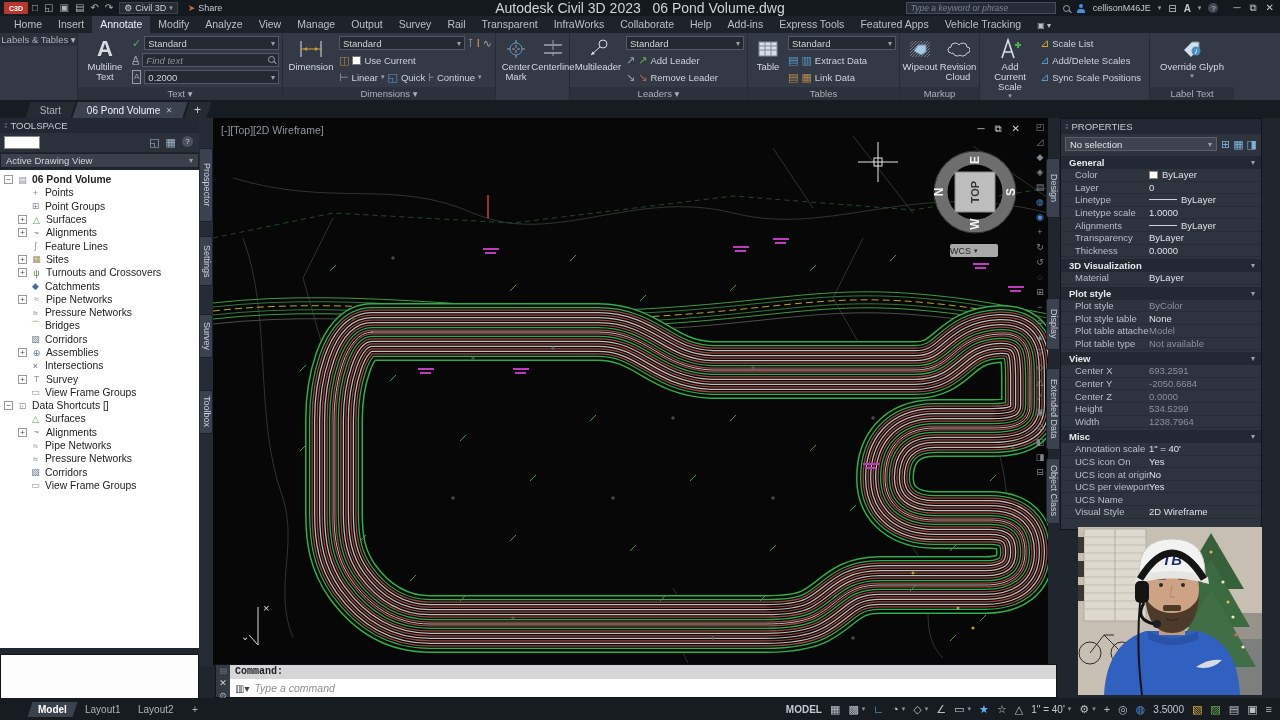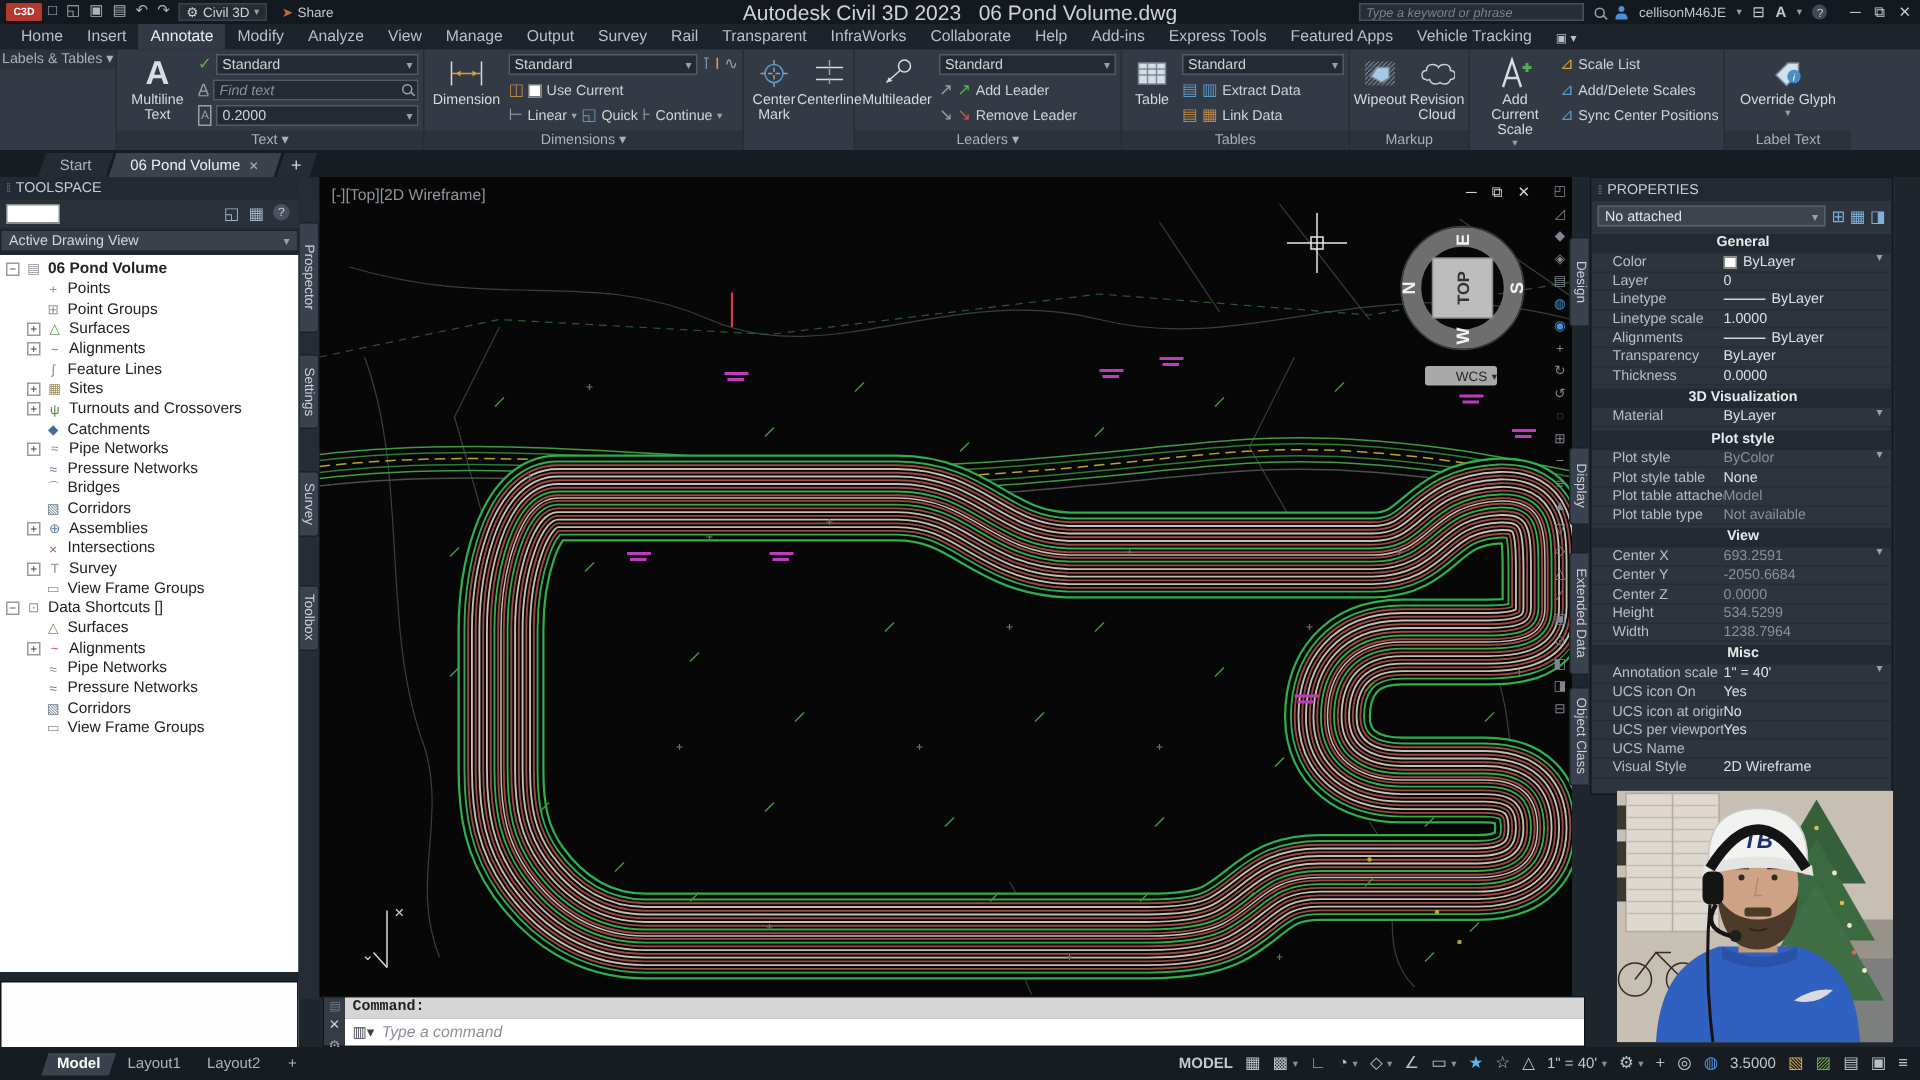--- a/index.html
+++ b/index.html
@@ -71,34 +71,34 @@
   #ts-lower{position:absolute;left:0;top:536px;width:199px;height:122px;background:#fdfdfd;border:1px solid #10151b;}
   #ts-tabs{position:absolute;left:199px;top:0;width:14px;height:548px;background:#262c35;padding-top:30px;display:flex;flex-direction:column;align-items:center;}
   .vtab{writing-mode:vertical-rl;font-size:9px;color:#ccd1d7;background:#3a4250;border:1px solid #1c2128;border-left:none;border-radius:0 3px 3px 0;padding:5px 0;width:13px;text-align:center;}
   .vtabL{writing-mode:vertical-rl;font-size:9px;color:#ccd1d7;background:#3a4250;border:1px solid #1c2128;border-right:none;border-radius:3px 0 0 3px;padding:5px 0;width:13px;text-align:center;position:absolute;left:0;}
 
   
   #canvas{position:absolute;left:213px;top:0;width:835px;height:547px;background:#070707;}
   #vplabel{position:absolute;left:8px;top:6px;font-size:10.5px;color:#8f969e;}
   #vpbtns{position:absolute;right:28px;top:5px;color:#d0d4d8;font-size:10px;display:flex;gap:10px;}
   #watermark{position:absolute;left:12px;top:508px;font-size:27px;font-weight:bold;color:#f2f2f2;letter-spacing:1px;}
-  #wcsbtn{position:absolute;left:737px;top:126px;width:48px;height:13px;background:#a9a9a9;border-radius:2px;color:#2a2a2a;font-size:9px;display:flex;align-items:center;justify-content:flex-end;gap:3px;}
+  #wcsbtn{position:absolute;left:737px;top:126px;width:48px;height:13px;background:#a9a9a9;border-radius:2px;color:#2a2a2a;font-size:9px;display:flex;align-items:center;justify-content:flex-start;gap:3px;}
 
   
   #navstrip{position:absolute;left:1032px;top:4px;width:16px;display:flex;flex-direction:column;align-items:center;gap:4px;}
   #navstrip span{font-size:9px;color:#7f8791;line-height:11px;}
 
   
   #props{position:absolute;left:1060px;top:0;width:202px;height:412px;background:#2e343e;border:1px solid #12161c;}
   .pr-head{height:15px;background:#232932;color:#c8cdd3;font-size:9.5px;display:flex;align-items:center;gap:4px;padding-left:4px;}
   .pr-selrow{display:flex;align-items:center;gap:4px;padding:3px 4px;}
   .pr-sel{flex:1;display:flex;align-items:center;height:14px;background:#3d444e;border:1px solid #59616c;color:#e2e6ea;font-size:9.5px;padding:0 4px;}
   .pr-sel .cv{margin-left:auto;font-size:8px;color:#9aa1ab;}
   .pr-selicons{display:flex;gap:3px;color:#7fb2d9;font-size:11px;}
-  .sect-h{height:13px;background:#232932;color:#e8eaec;font-size:9.5px;font-weight:bold;display:flex;align-items:center;padding:0 6px 0 8px;margin-top:2px;flex-direction:column;}
+  .sect-h{height:13px;background:#232932;color:#e8eaec;font-size:9.5px;font-weight:bold;display:flex;align-items:center;padding:0 6px 0 8px;margin-top:2px;}
   .sect-h .cv{margin-left:auto;font-size:8px;color:#9aa1ab;font-weight:normal;}
   .prow{display:flex;align-items:center;height:12.6px;font-size:9.5px;border-bottom:1px solid #272d36;}
   .prow .pl{width:88px;padding-left:14px;color:#b9bfc7;white-space:nowrap;overflow:hidden;}
   .prow .pv{flex:1;color:#dde1e6;white-space:nowrap;display:flex;align-items:center;gap:4px;overflow:hidden;}
   .prow .pv.dim{color:#8a919a;}
   .swatch{width:9px;height:8px;background:#fff;border:1px solid #888;display:inline-block;}
   .lineseg{width:28px;height:1px;background:#cfd4da;display:inline-block;}
 
   
   #cmdwin{position:absolute;left:215px;top:546px;width:842px;height:34px;display:flex;background:#353b45;border:1px solid #10151b;}
@@ -409,21 +409,21 @@
           <div class="mrow">
             <span class="mi" style="color:#d8a23a;">⊿</span>
             <span>Scale List</span>
           </div>
           <div class="mrow">
             <span class="mi" style="color:#5a9ac8;">⊿</span>
             <span>Add/Delete Scales</span>
           </div>
           <div class="mrow">
             <span class="mi" style="color:#5a9ac8;">⊿</span>
-            <span>Sync Center Positions</span>
+            <span>Sync Scale Positions</span>
           </div>
         </div>
       </div>
       <div class="pfoot"></div>
     </div>
 
     <div class="panel" style="width:84px;border-right:none;">
       <div class="pbody" style="justify-content:center;">
         <div class="bigbtn">
           <span class="bigicon">
@@ -791,21 +791,21 @@
         <span>⊟</span>
       </div>
 
     <div id="props">
       <div class="pr-head">
         <span class="grip">⁞⁞</span>
         <span>PROPERTIES</span>
       </div>
       <div class="pr-selrow">
         <div class="pr-sel">
-          <span>No attached</span>
+          <span>No selection</span>
             <span class="cv">▾</span>
         </div>
         <div class="pr-selicons">
           <span>⊞</span>
           <span>▦</span>
           <span>◨</span>
         </div>
       </div>
       <div id="prop-sections">
           <div class="sect-h">

